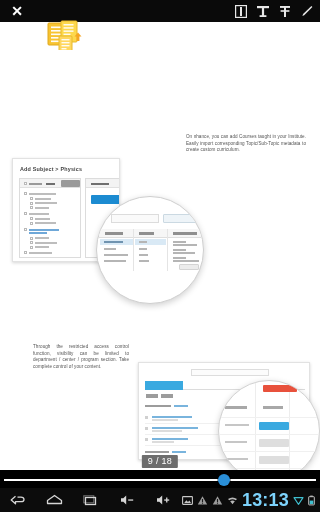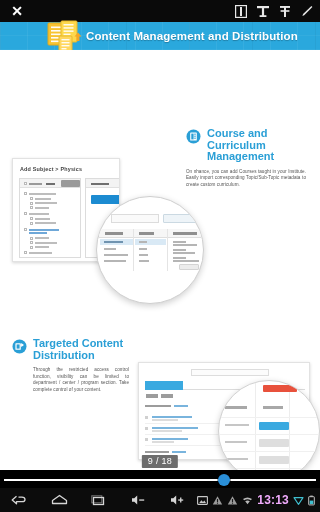--- a/index.html
+++ b/index.html
@@ -142,21 +142,21 @@
   }
 
   
   .navbar {
     position:absolute; left:0; top:488px; width:320px; height:24px;
     background:#0c0c0c; display:flex; align-items:center;
   }
   .nbtn { width:44px; height:24px; display:flex; align-items:center; justify-content:center; color:#d6d6d6; }
   .nav-spacer { flex:1; }
   .status { display:flex; align-items:center; gap:4px; padding-right:5px; }
-  .clock { color:#f0abfc; font-size:12px; font-weight:bold; letter-spacing:.2px; }
+  .clock { color:#7dd3fc; font-size:18px; font-weight:bold; letter-spacing:.2px; }
   .sico { display:flex; align-items:center; justify-content:center; }
 </style>
 </head>
 <body>
 
 <div id="app">
 
   <div class="appbar">
     <div class="close">✕</div>
     <div class="spacer"></div>
@@ -182,23 +182,20 @@
           </svg>
       </div>
       <div class="tico">
         <svg width="13" height="13" viewBox="0 0 13 13">
             <path d="M11.4 1.0 L12.4 2.0 L4.2 10.2 L2.4 11.0 L3.1 9.1 Z" fill="#e8e8e8"></path>
           </svg>
       </div>
     </div>
   </div>
 
-  <div class="banner">
-    <div class="btitle">Content Management and Distribution</div>
-  </div>
   <div class="banner-icon">
     <svg width="36" height="36" viewBox="0 0 36 36">
       <rect x="1" y="3" width="17" height="22" rx="1" fill="#f7c331" stroke="#e0a81c" stroke-width="1"></rect>
       <g fill="#ffffff" opacity=".95">
         <rect x="4" y="6.5" width="11" height="1.6"></rect>
           <rect x="4" y="10" width="11" height="1.6"></rect>
         <rect x="4" y="13.5" width="11" height="1.6"></rect>
           <rect x="4" y="17" width="11" height="1.6"></rect>
         <rect x="4" y="20.5" width="11" height="1.6"></rect>
       </g>
@@ -295,49 +292,24 @@
         <div class="m1-txt" style="left:74px; top:15px; width:24px;"></div>
         <div class="m1-txt" style="left:74px; top:20px; width:13px;"></div>
         <div class="m1-txt" style="left:74px; top:23px; width:22px;"></div>
         <div class="m1-txt" style="left:74px; top:28px; width:13px;"></div>
         <div class="m1-txt" style="left:74px; top:31px; width:26px;"></div>
         <div class="m1-sbtn" style="left:80px; top:35px; width:20px;"></div>
       </div>
     </div>
 
     <div class="blk1">
-      <div class="sec-head">
-        <div class="sec-ico">
-          <svg width="15" height="15" viewBox="0 0 15 15">
-            <circle cx="7.5" cy="7.5" r="7" fill="#2a9fd6"></circle>
-            <rect x="4.2" y="3.4" width="6.6" height="8.2" rx="0.6" fill="#ffffff"></rect>
-            <rect x="5.3" y="4.6" width="2.3" height="5.8" fill="#2a9fd6"></rect>
-            <rect x="8.3" y="4.6" width="1.4" height="1.2" fill="#2a9fd6"></rect>
-            <rect x="8.3" y="6.6" width="1.4" height="1.2" fill="#2a9fd6"></rect>
-            <rect x="8.3" y="8.6" width="1.4" height="1.2" fill="#2a9fd6"></rect>
-          </svg>
-        </div>
-        <div class="sec-title">Course and Curriculum Management</div>
-      </div>
       <div class="sec-body">On nhance, you can add Courses taught in your Institute. Easily import corresponding Topic/Sub-Topic metadata to create custom curriculum.</div>
     </div>
 
     <div class="blk2">
-      <div class="sec-head">
-        <div class="sec-ico">
-          <svg width="15" height="15" viewBox="0 0 15 15">
-            <circle cx="7.5" cy="7.5" r="7" fill="#2a9fd6"></circle>
-            <rect x="3.4" y="4.2" width="5.4" height="6.6" rx="0.6" fill="#ffffff"></rect>
-            <rect x="4.6" y="5.4" width="3" height="4.2" fill="#2a9fd6"></rect>
-            <path d="M9.2 4.0 L12.0 6.0 L9.2 8.0 Z" fill="#ffffff"></path>
-            <rect x="8.6" y="5.4" width="2" height="1.3" fill="#ffffff"></rect>
-          </svg>
-        </div>
-        <div class="sec-title">Targeted Content Distribution</div>
-      </div>
       <div class="sec-body">Through the restricted access control function, visibility can be limited to department / center / program section. Take complete control of your content.</div>
     </div>
 
     <div class="shot shot2">
       <div class="s2-search"></div>
       <div class="s2-tabs">
         <div class="s2-tab act" style="left:0; width:38px;"></div>
         <div class="s2-tab" style="left:40px; width:30px;"></div>
         <div class="s2-tab" style="left:72px; width:30px;"></div>
         <div class="s2-tab" style="left:104px; width:26px;"></div>

